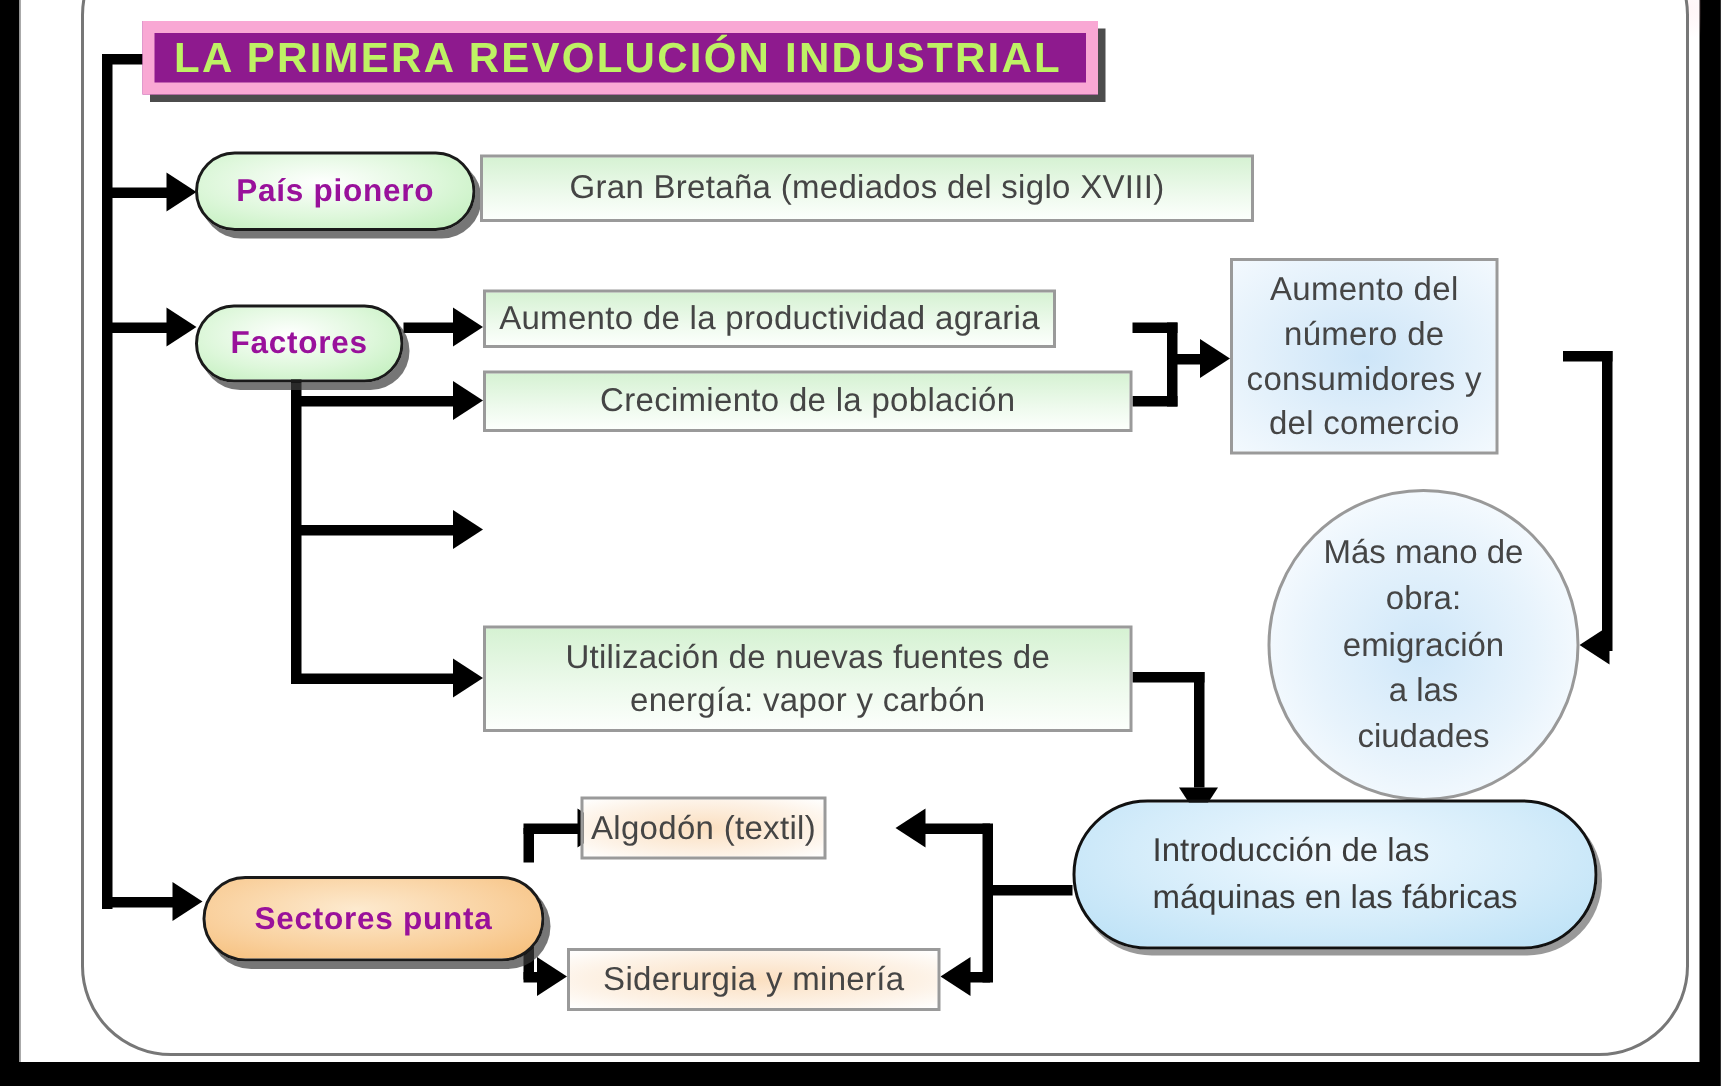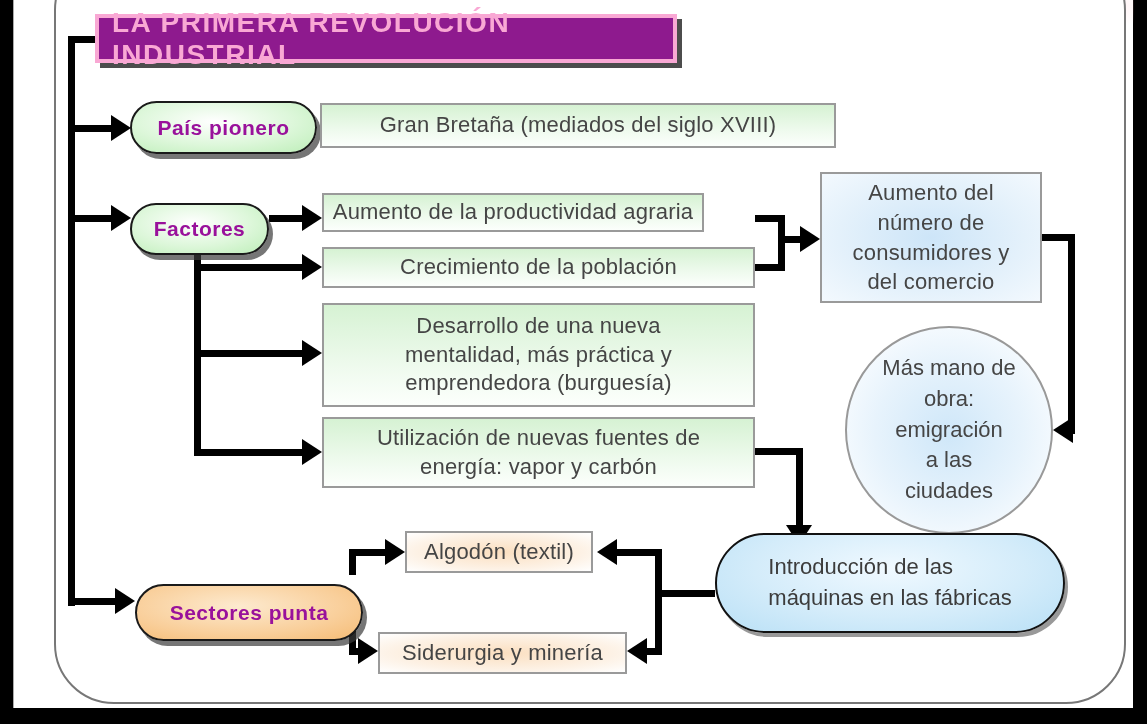--- a/index.html
+++ b/index.html
@@ -15,22 +15,22 @@
          border:2px solid #777;border-radius:60px;background:#fff;}
 
   
   .line{position:absolute;background:#000;}
   .ar{position:absolute;width:0;height:0;}
   .ar-r{border-top:13px solid transparent;border-bottom:13px solid transparent;border-left:20px solid #000;}
   .ar-l{border-top:13px solid transparent;border-bottom:13px solid transparent;border-right:20px solid #000;}
   .ar-d{border-left:13px solid transparent;border-right:13px solid transparent;border-top:20px solid #000;}
 
   
-  .title{position:absolute;left:95px;top:14px;width:582px;height:49px;box-sizing:border-box;
-         background:#8e1a8e;border:4px solid #f9a8d4;color:#f9a8d4;font-weight:bold;font-size:28px;
+  .title{position:absolute;left:95px;top:14px;width:637px;height:49px;box-sizing:border-box;
+         background:#8e1a8e;border:8px solid #f9a8d4;color:#bef264;font-weight:bold;font-size:28px;
          letter-spacing:1.5px;display:flex;align-items:center;padding-left:13px;
          box-shadow:5px 5px 0 rgba(45,45,45,0.85);}
   .pill{position:absolute;box-sizing:border-box;border:2px solid #1a1a1a;border-radius:29px;
         display:flex;align-items:center;justify-content:center;font-weight:bold;font-size:21px;
         letter-spacing:0.5px;color:#99119b;box-shadow:4px 5px 0 rgba(60,60,60,0.7);text-align:right;}
   .green-pill{background:radial-gradient(ellipse at 45% 38%, #ffffff 0%, #ddf7da 55%, #bdeeb8 100%);}
   .orange-pill{background:radial-gradient(ellipse at 45% 38%, #fdeacf 0%, #f9cf9b 60%, #f5bb74 100%);}
   .nbox{position:absolute;box-sizing:border-box;border:2px solid #9a9a9a;display:flex;align-items:center;
         justify-content:center;text-align:center;font-size:22px;letter-spacing:0.2px;color:#454545;line-height:1.3;}
   .green-box{background:linear-gradient(180deg,#d6f2d3 0%,#eefaed 60%,#fcfffc 100%);}
@@ -110,34 +110,31 @@
   <div class="ar ar-r" style="left:358px;top:638px;"></div>
 
   <div class="title">LA PRIMERA REVOLUCIÓN INDUSTRIAL</div>
 
   <div class="pill green-pill" style="left:130px;top:101px;width:187px;height:53px;">País pionero</div>
   <div class="nbox green-box" style="left:320px;top:103px;width:516px;height:45px;">Gran Bretaña (mediados del siglo XVIII)</div>
 
   <div class="pill green-pill" style="left:130px;top:192px;width:139px;height:52px;margin-top:11px;">Factores</div>
   <div class="nbox green-box" style="left:322px;top:193px;width:382px;height:39px;">Aumento de la productividad agraria</div>
   <div class="nbox green-box" style="left:322px;top:247px;width:433px;height:41px;">Crecimiento de la población</div>
-  <div class="nbox green-box preline" style="left:322px;top:303px;width:433px;height:104px;">Desarrollo de una nueva
-mentalidad, más práctica y
-emprendedora (burguesía)</div>
   <div class="nbox green-box preline" style="left:322px;top:417px;width:433px;height:71px;">Utilización de nuevas fuentes de
 energía: vapor y carbón</div>
 
-  <div class="nbox blue-box preline" style="left:820px;top:172px;width:222px;height:131px;">Aumento del
+  <div class="nbox blue-box preline" style="left:820px;top:172px;width:179px;height:131px;">Aumento del
 número de
 consumidores y
 del comercio</div>
   <div class="circle preline">Más mano de
 obra:
 emigración
 a las
 ciudades</div>
   <div class="intro-pill preline">Introducción de las
 máquinas en las fábricas</div>
 
   <div class="pill orange-pill" style="left:135px;top:574px;width:228px;height:57px;margin-top:10px;">Sectores punta</div>
-  <div class="nbox orange-box" style="left:405px;top:531px;width:188px;height:42px;">Algodón (textil)</div>
+  <div class="nbox orange-box" style="left:387px;top:531px;width:164px;height:42px;">Algodón (textil)</div>
   <div class="nbox orange-box" style="left:378px;top:632px;width:249px;height:42px;">Siderurgia y minería</div>
 </div>
 
 </body></html>

